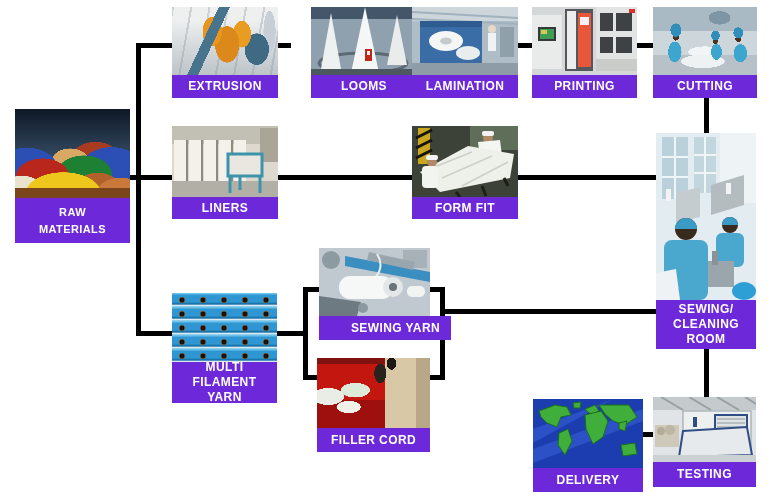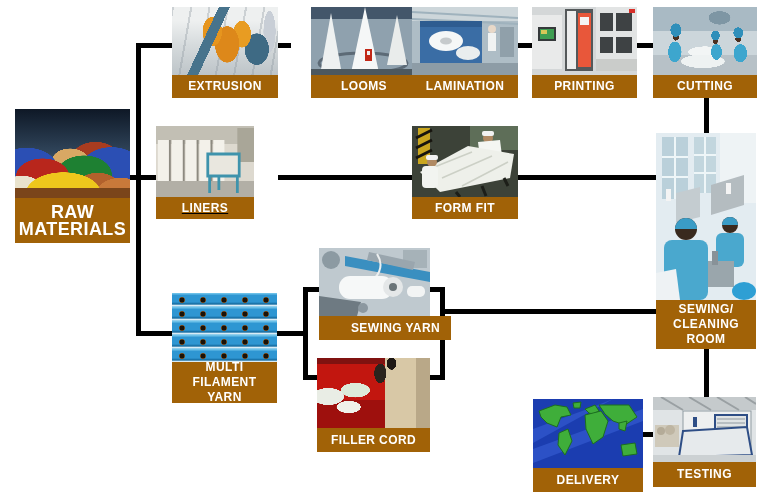--- a/index.html
+++ b/index.html
@@ -2,31 +2,31 @@
 <html><head>
 <meta charset="utf-8">
 <style>
   html,body{margin:0;padding:0;background:#ffffff;}
   #canvas{position:relative;width:775px;height:500px;background:#ffffff;overflow:hidden;
           font-family:"Liberation Sans",sans-serif;}
   .line{position:absolute;background:#000000;}
   .node{position:absolute;}
   .photo{width:100%;position:relative;overflow:hidden;}
   .photo svg{display:block;width:100%;height:100%;}
-  .label{width:100%;background:#a16207;color:#ffffff;display:flex;align-items:center;justify-content:center;
+  .label{width:100%;background:#6d28d9;color:#ffffff;display:flex;align-items:center;justify-content:center;
          text-align:center;font-weight:bold;font-size:12px;line-height:15px;letter-spacing:.4px;
          white-space:pre-line;}
   
-  .n-raw{left:15px;top:109px;width:115px;}   .n-raw .photo{height:89px;}  .n-raw .label{height:45px;font-size:18px;line-height:17px;}
+  .n-raw{left:15px;top:109px;width:115px;}   .n-raw .photo{height:89px;}  .n-raw .label{height:45px;font-size:11px;line-height:17px;}
   .n-extrusion{left:172px;top:7px;width:106px;} .n-extrusion .photo{height:68px;} .n-extrusion .label{height:23px;}
   .n-looms{left:291px;top:7px;width:106px;margin-left:20px;}     .n-looms .photo{height:68px;}     .n-looms .label{height:23px;}
   .n-lamination{left:412px;top:7px;width:106px;}.n-lamination .photo{height:68px;}.n-lamination .label{height:23px;}
   .n-printing{left:532px;top:7px;width:105px;}  .n-printing .photo{height:68px;}  .n-printing .label{height:23px;}
   .n-cutting{left:653px;top:7px;width:104px;}   .n-cutting .photo{height:68px;}   .n-cutting .label{height:23px;}
-  .n-liners{left:156px;top:126px;width:98px;text-decoration:underline;}  .n-liners .photo{height:71px;}    .n-liners .label{height:22px;}
+  .n-liners{left:172px;top:126px;width:106px;}  .n-liners .photo{height:71px;}    .n-liners .label{height:22px;}
   .n-formfit{left:412px;top:126px;width:106px;} .n-formfit .photo{height:71px;}   .n-formfit .label{height:22px;}
   .n-sewingroom{left:656px;top:133px;width:100px;} .n-sewingroom .photo{height:167px;} .n-sewingroom .label{height:49px;}
   .n-mfy{left:172px;top:293px;width:105px;}     .n-mfy .photo{height:69px;}       .n-mfy .label{height:41px;}
   .n-sewingyarn{left:319px;top:248px;width:111px;} .n-sewingyarn .photo{height:68px;} .n-sewingyarn .label{height:24px;padding-left:21px;}
   .n-fillercord{left:317px;top:358px;width:113px;} .n-fillercord .photo{height:70px;} .n-fillercord .label{height:24px;}
   .n-delivery{left:523px;top:399px;width:110px;margin-left:10px;}   .n-delivery .photo{height:69px;}   .n-delivery .label{height:24px;}
   .n-testing{left:653px;top:397px;width:103px;}    .n-testing .photo{height:65px;}    .n-testing .label{height:25px;}
 
   
   .ph-raw{background-image:

